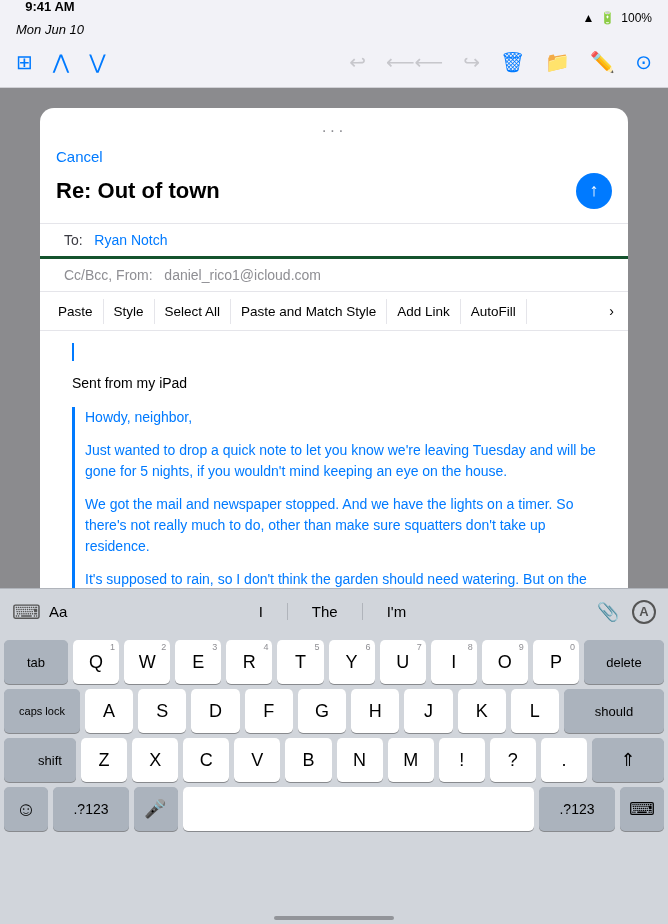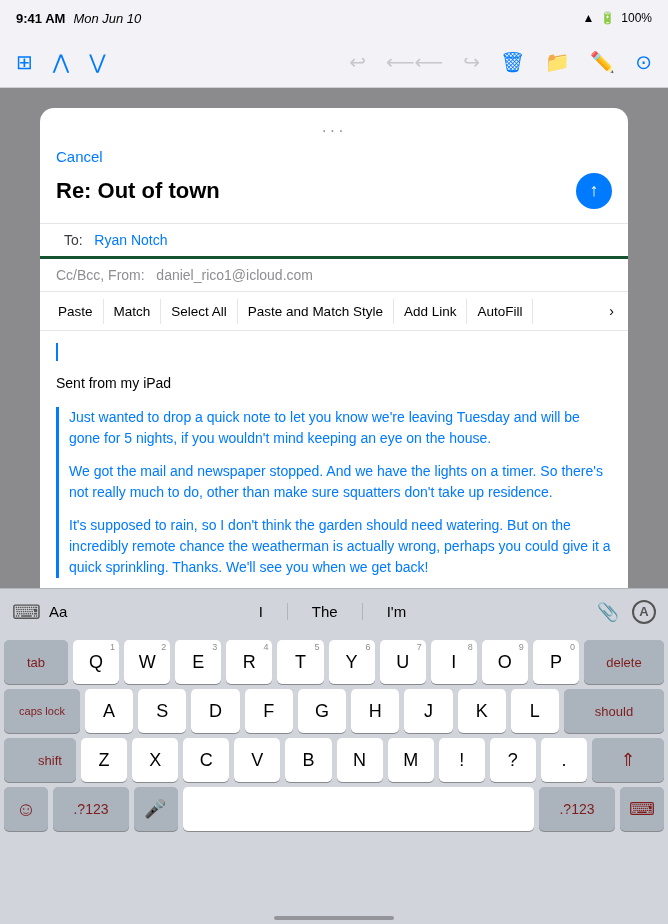--- a/index.html
+++ b/index.html
@@ -153,21 +153,21 @@
       color: #3c3c43;
     }
     .email-to-label {
       color: #3c3c43;
     }
     .email-to-name {
       color: #007aff;
     }
 
     .email-cc-row {
-      padding: 8px 16px;
+      padding: 8px 24px;
       border-bottom: 1px solid #e5e5ea;
       font-size: 14px;
       color: #8e8e93;
     }
 
     
     .context-menu {
       display: flex;
       align-items: center;
       padding: 6px 8px;
@@ -188,21 +188,21 @@
     .context-menu-arrow {
       padding: 5px 6px;
       font-size: 14px;
       color: #000;
       cursor: pointer;
       margin-left: auto;
     }
 
     
     .email-body {
-      padding: 12px 16px;
+      padding: 12px 32px;
       flex: 1;
       overflow-y: auto;
     }
     .cursor-line {
       width: 2px;
       height: 18px;
       background: #007aff;
       display: inline-block;
       margin-bottom: 2px;
     }
@@ -315,21 +315,21 @@
       position: absolute;
       top: 3px;
       right: 4px;
       font-size: 9px;
       color: #8e8e93;
       line-height: 1;
     }
     .key-special {
       background: #abb3bd;
       font-size: 14px;
-      color: #7f1d1d;
+      color: #000000;
       flex: 0 0 auto;
     }
     .key-tab { min-width: 64px; flex: 0 0 64px; font-size: 13px; }
     .key-caps { min-width: 76px; flex: 0 0 76px; font-size: 13px; }
     .key-shift { min-width: 72px; flex: 0 0 72px; font-size: 13px; padding-left: 20px; }
     .key-shift-right { min-width: 72px; flex: 0 0 72px; }
     .key-delete { min-width: 80px; flex: 0 0 80px; font-size: 13px; }
     .key-return { min-width: 100px; flex: 0 0 100px; font-size: 13px; }
     .key-space { flex: 1; background: #fff; font-size: 14px; }
 
@@ -355,21 +355,21 @@
       background: #000;
       border-radius: 2px;
       opacity: 0.3;
       z-index: 10;
     }
   </style>
 </head>
 <body>
 
 <div class="status-bar">
-  <div style="display:flex;align-items:center;gap:8px;">
+  <div style="display:flex;align-items:center;gap:8px;flex-direction:column;">
     <span class="status-time">9:41 AM</span>
     <span class="status-date">Mon Jun 10</span>
   </div>
   <div class="status-icons">
     <span>▲</span>
     <span>🔋</span>
     <span>100%</span>
   </div>
 </div>
 
@@ -414,34 +414,35 @@
   </div>
 
   <div class="email-cc-row">
     <span>Cc/Bcc, From:</span>
     <span>&nbsp;</span>
     <span>daniel_rico1@icloud.com</span>
   </div>
 
   <div class="context-menu">
     <span class="context-menu-btn">Paste</span>
-    <span class="context-menu-btn">Match</span>
+    <span class="context-menu-btn">Style</span>
     <span class="context-menu-btn">Select All</span>
     <span class="context-menu-btn">Paste and Match Style</span>
     <span class="context-menu-btn">Add Link</span>
     <span class="context-menu-btn">AutoFill</span>
     <span class="context-menu-arrow">›</span>
   </div>
 
   <div class="email-body">
     <div style="margin-bottom:8px;">
       <span class="cursor-line"></span>
     </div>
     <div class="sent-from">Sent from my iPad</div>
     <div class="quoted-text">
+      <p>Howdy, neighbor,</p>
       <p>Just wanted to drop a quick note to let you know we're leaving Tuesday and will be gone for 5 nights, if you wouldn't mind keeping an eye on the house.</p>
       <p>We got the mail and newspaper stopped. And we have the lights on a timer. So there's not really much to do, other than make sure squatters don't take up residence.</p>
       <p>It's supposed to rain, so I don't think the garden should need watering. But on the incredibly remote chance the weatherman is actually wrong, perhaps you could give it a quick sprinkling. Thanks. We'll see you when we get back!</p>
     </div>
   </div>
 </div>
 
 <div class="autocorrect-bar">
   <div class="autocorrect-left">
     <span class="autocorrect-icon">⌨</span>

